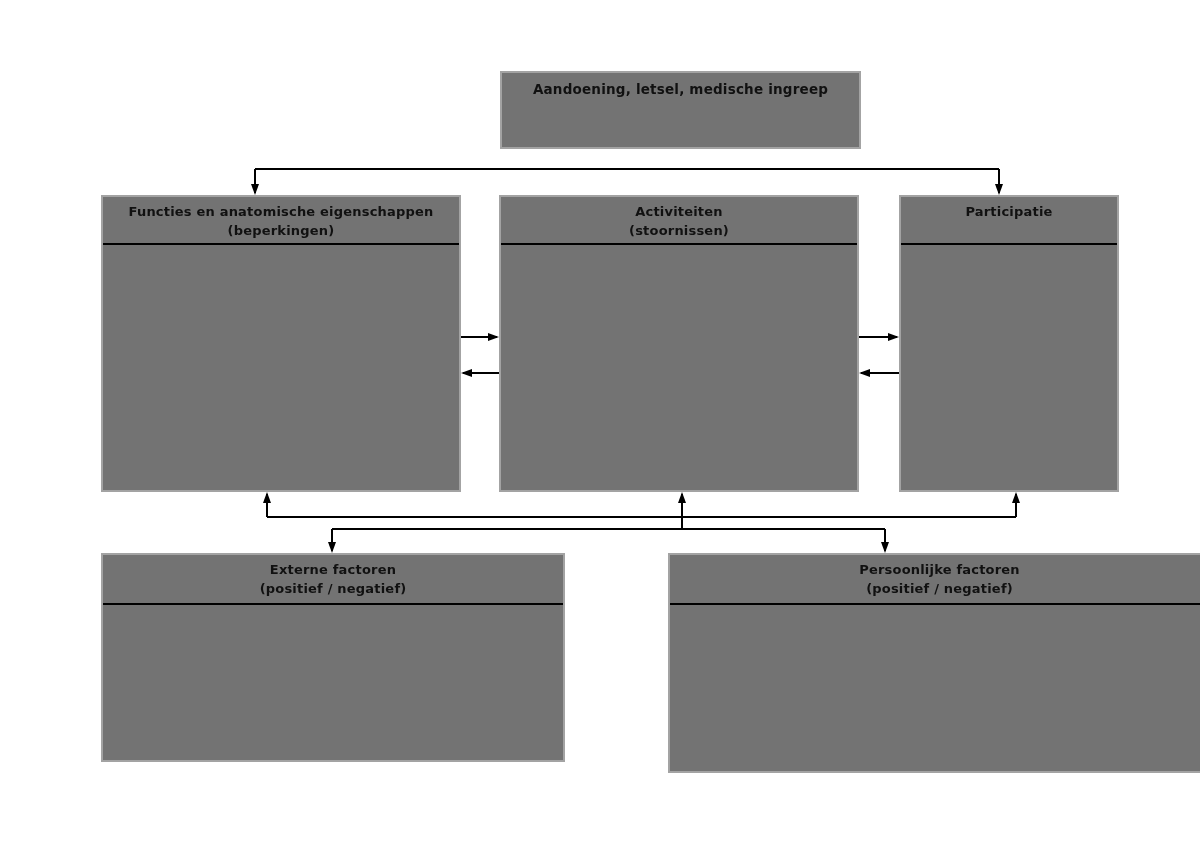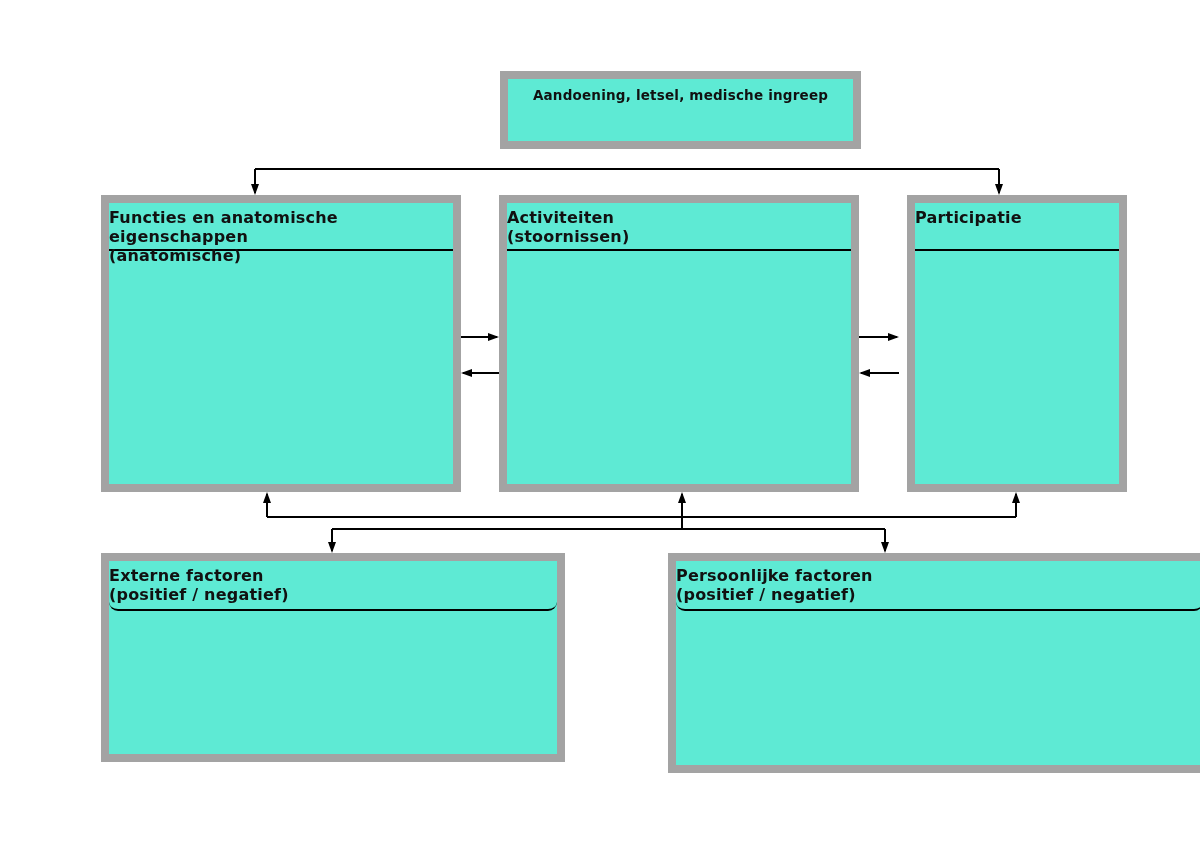--- a/index.html
+++ b/index.html
@@ -11,44 +11,44 @@
     position: relative;
     width: 1200px;
     height: 849px;
     background: #ffffff;
     font-family: "DejaVu Sans", "Liberation Sans", sans-serif;
     color: #111111;
     overflow: hidden;
   }
   .box {
     position: absolute;
-    border: 8px solid #a3a3a3;
-    background: #5eead4;
+    border: 2px solid #a3a3a3;
+    background: #737373;
     box-sizing: border-box;
   }
   .box-title {
     padding-top: 7px;
     text-align: center;
     font-weight: bold;
     font-size: 13.5px;
     letter-spacing: 0.2px;
     line-height: 18px;
   }
   .box-header {
     box-sizing: border-box;
     height: 48px;
     border-bottom: 2px solid #000000;
     padding-top: 5px;
-    text-align: left;
+    text-align: center;
     font-weight: bold;
-    font-size: 16px;
+    font-size: 13px;
     letter-spacing: 0.2px;
     line-height: 19px;
   }
-  .box-header.tall { height: 50px; border-radius: 9px; }
+  .box-header.tall { height: 50px; }
   .box-body {
     width: 100%;
   }
   .arrows {
     position: absolute;
     left: 0;
     top: 0;
     pointer-events: none;
   }
   .arrows path {
@@ -89,34 +89,34 @@
     <path d="M 885,529 V 551" marker-end="url(#ah)"></path>
   </svg>
 
   <div class="box" style="left:500px; top:71px; width:361px; height:78px;">
     <div class="box-title">Aandoening, letsel, medische ingreep</div>
   </div>
 
   <div class="box" style="left:101px; top:195px; width:360px; height:297px;">
     <div class="box-header">
       <div>Functies en anatomische eigenschappen</div>
-      <div>(anatomische)</div>
+      <div>(beperkingen)</div>
     </div>
     <div class="box-body"></div>
   </div>
 
   <div class="box" style="left:499px; top:195px; width:360px; height:297px;">
     <div class="box-header">
       <div>Activiteiten</div>
       <div>(stoornissen)</div>
     </div>
     <div class="box-body"></div>
   </div>
 
-  <div class="box" style="left:899px; top:195px; width:220px; height:297px;margin-left:8px;">
+  <div class="box" style="left:899px; top:195px; width:220px; height:297px;">
     <div class="box-header">
       <div>Participatie</div>
     </div>
     <div class="box-body"></div>
   </div>
 
   <div class="box" style="left:101px; top:553px; width:464px; height:209px;">
     <div class="box-header tall">
       <div>Externe factoren</div>
       <div>(positief / negatief)</div>

